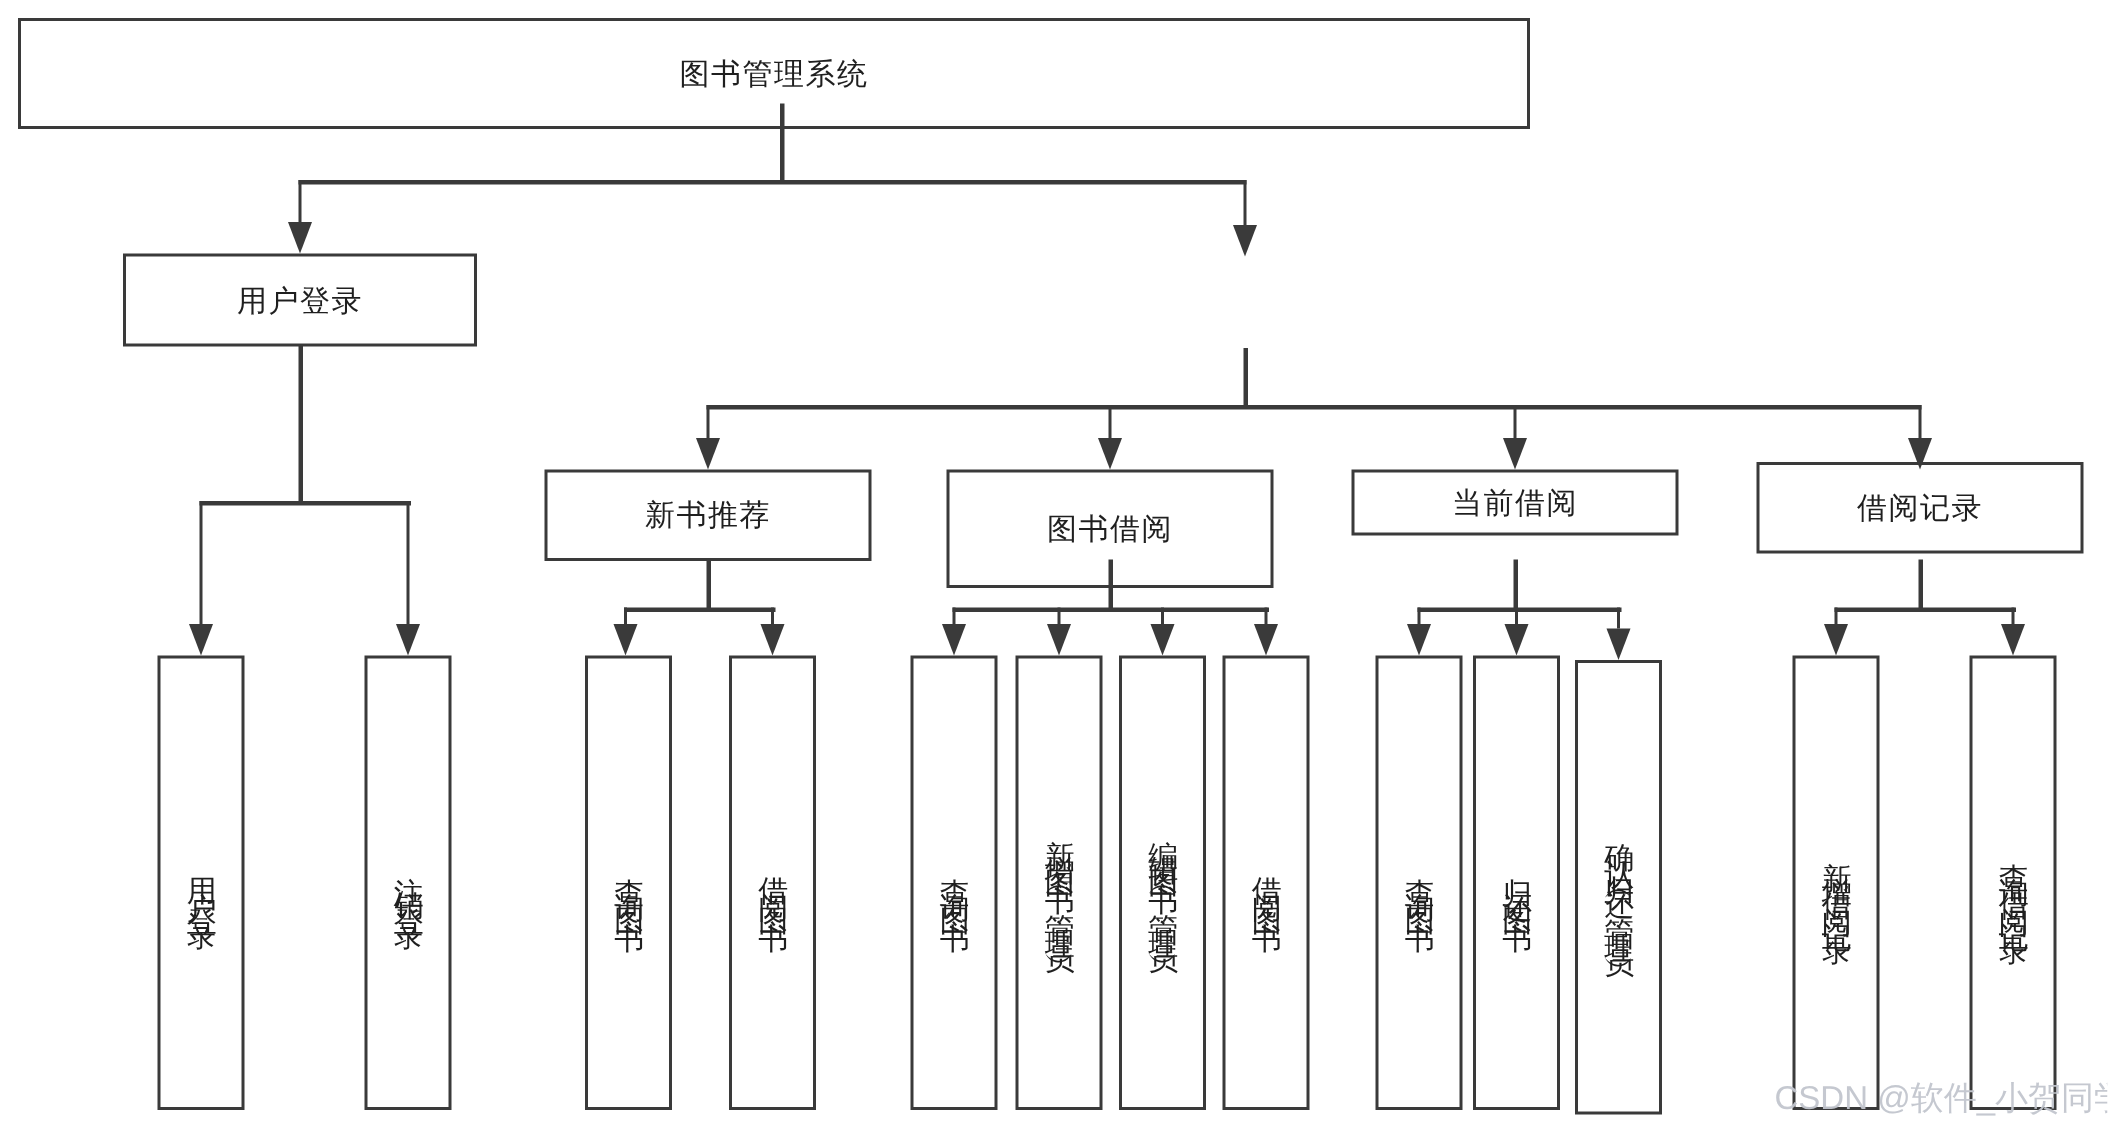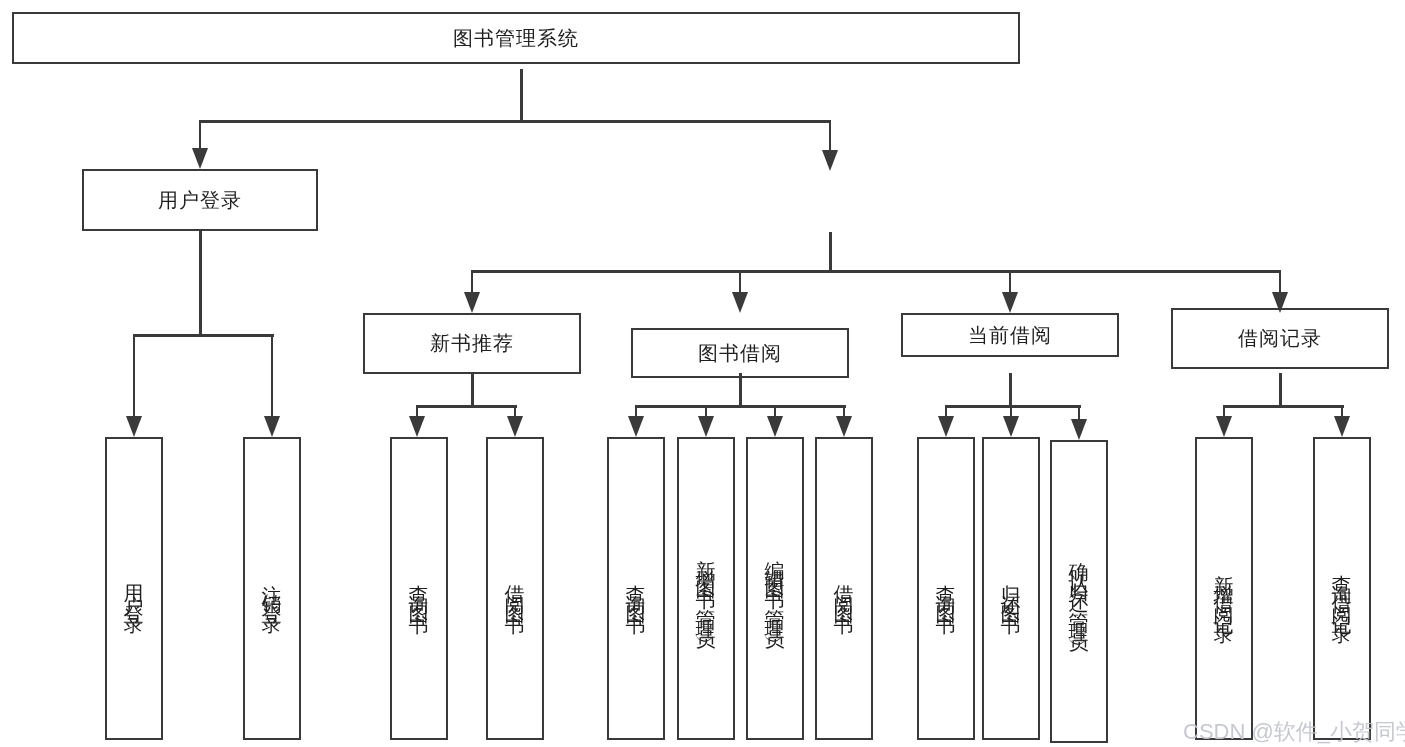--- a/index.html
+++ b/index.html
@@ -68,32 +68,32 @@
     opacity: 0.95;
     white-space: nowrap;
     z-index: 5;
   }
 </style>
 </head>
 <body>
 
 <div class="stage">
 
-  <div class="hbox" style="left:12px;top:12px;width:1008px;height:52px">
+  <div class="hbox" style="left:12px;top:12px;width:1008px;height:74px">
     <span>图书管理系统</span>
   </div>
 
   <div class="hbox" style="left:82px;top:169px;width:236px;height:62px">
     <span>用户登录</span>
   </div>
 
   <div class="hbox" style="left:363px;top:313px;width:218px;height:61px">
     <span>新书推荐</span>
   </div>
-  <div class="hbox" style="left:631px;top:328px;width:218px;height:50px">
+  <div class="hbox" style="left:631px;top:313px;width:218px;height:79px">
     <span>图书借阅</span>
   </div>
   <div class="hbox" style="left:901px;top:313px;width:218px;height:44px">
     <span>当前借阅</span>
   </div>
   <div class="hbox" style="left:1171px;top:308px;width:218px;height:61px">
     <span>借阅记录</span>
   </div>
 
   <div class="leaf" style="left:105px">

